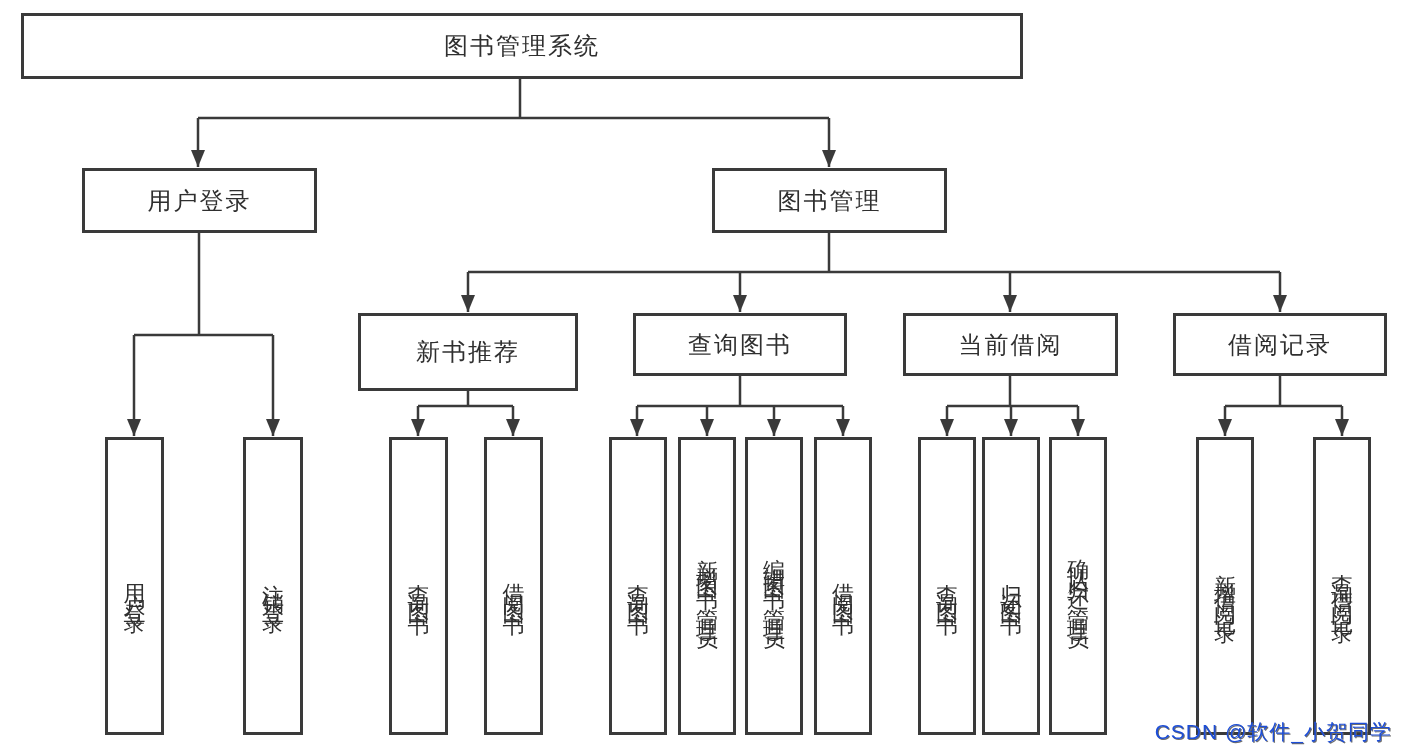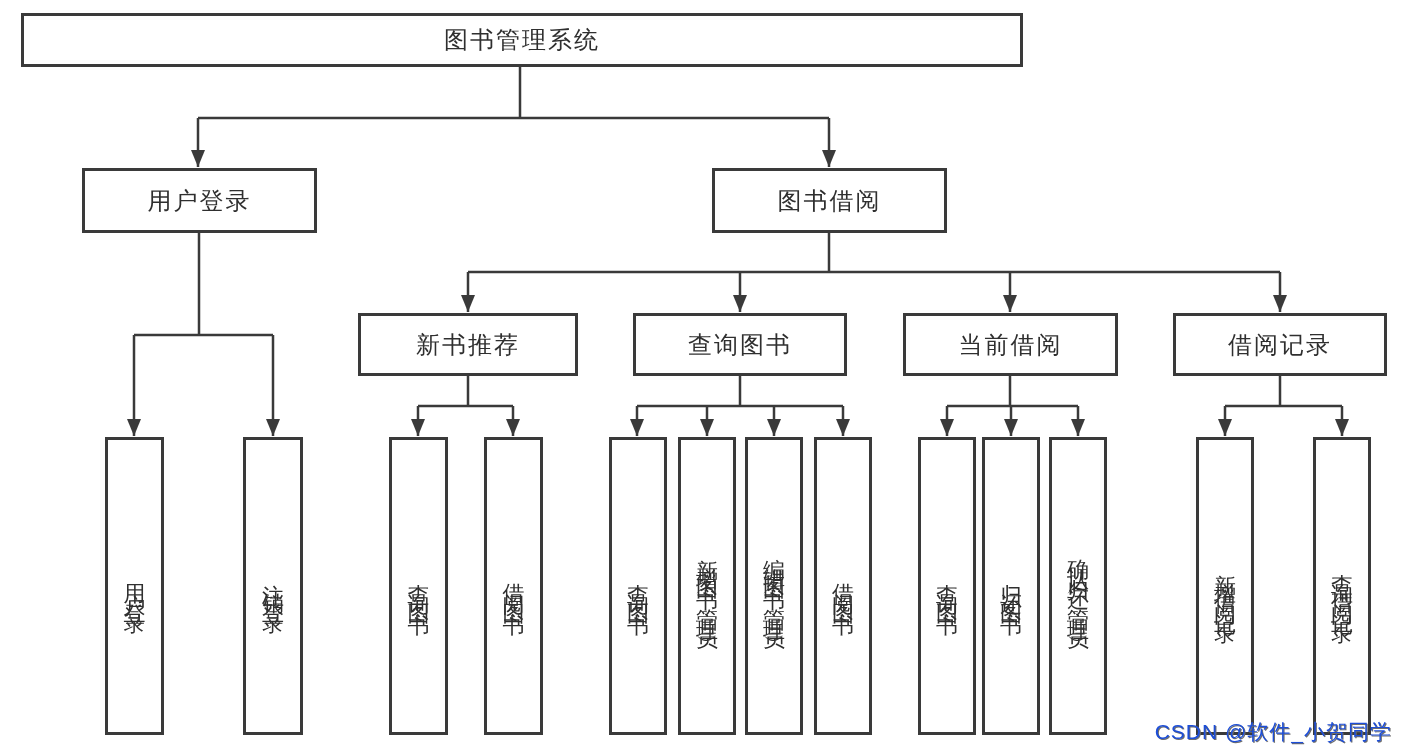--- a/index.html
+++ b/index.html
@@ -86,26 +86,26 @@
     <path d="M1010 376 V406 M947 406 H1078"></path>
     <line x1="947" y1="406" x2="947" y2="436" marker-end="url(#arr)"></line>
     <line x1="1011" y1="406" x2="1011" y2="436" marker-end="url(#arr)"></line>
     <line x1="1078" y1="406" x2="1078" y2="436" marker-end="url(#arr)"></line>
 
     <path d="M1280 376 V406 M1225 406 H1342"></path>
     <line x1="1225" y1="406" x2="1225" y2="436" marker-end="url(#arr)"></line>
     <line x1="1342" y1="406" x2="1342" y2="436" marker-end="url(#arr)"></line>
   </svg>
 
-  <div class="node hnode" style="left:21px;top:13px;width:1002px;height:54px;">图书管理系统</div>
+  <div class="node hnode" style="left:21px;top:13px;width:1002px;height:66px;">图书管理系统</div>
 
   <div class="node hnode" style="left:82px;top:168px;width:235px;height:65px;">用户登录</div>
-  <div class="node hnode" style="left:712px;top:168px;width:235px;height:65px;">图书借阅</div>
+  <div class="node hnode" style="left:712px;top:168px;width:235px;height:65px;">图书管理</div>
 
-  <div class="node hnode" style="left:358px;top:313px;width:220px;height:63px;">新书推荐</div>
+  <div class="node hnode" style="left:358px;top:313px;width:220px;height:78px;">新书推荐</div>
   <div class="node hnode" style="left:633px;top:313px;width:214px;height:63px;">查询图书</div>
   <div class="node hnode" style="left:903px;top:313px;width:215px;height:63px;">当前借阅</div>
   <div class="node hnode" style="left:1173px;top:313px;width:214px;height:63px;">借阅记录</div>
 
   <div class="node vnode" style="left:105px;top:437px;width:59px;height:298px;">
     <span class="vtext">用户登录</span>
   </div>
   <div class="node vnode" style="left:243px;top:437px;width:60px;height:298px;">
     <span class="vtext">注销登录</span>
   </div>

